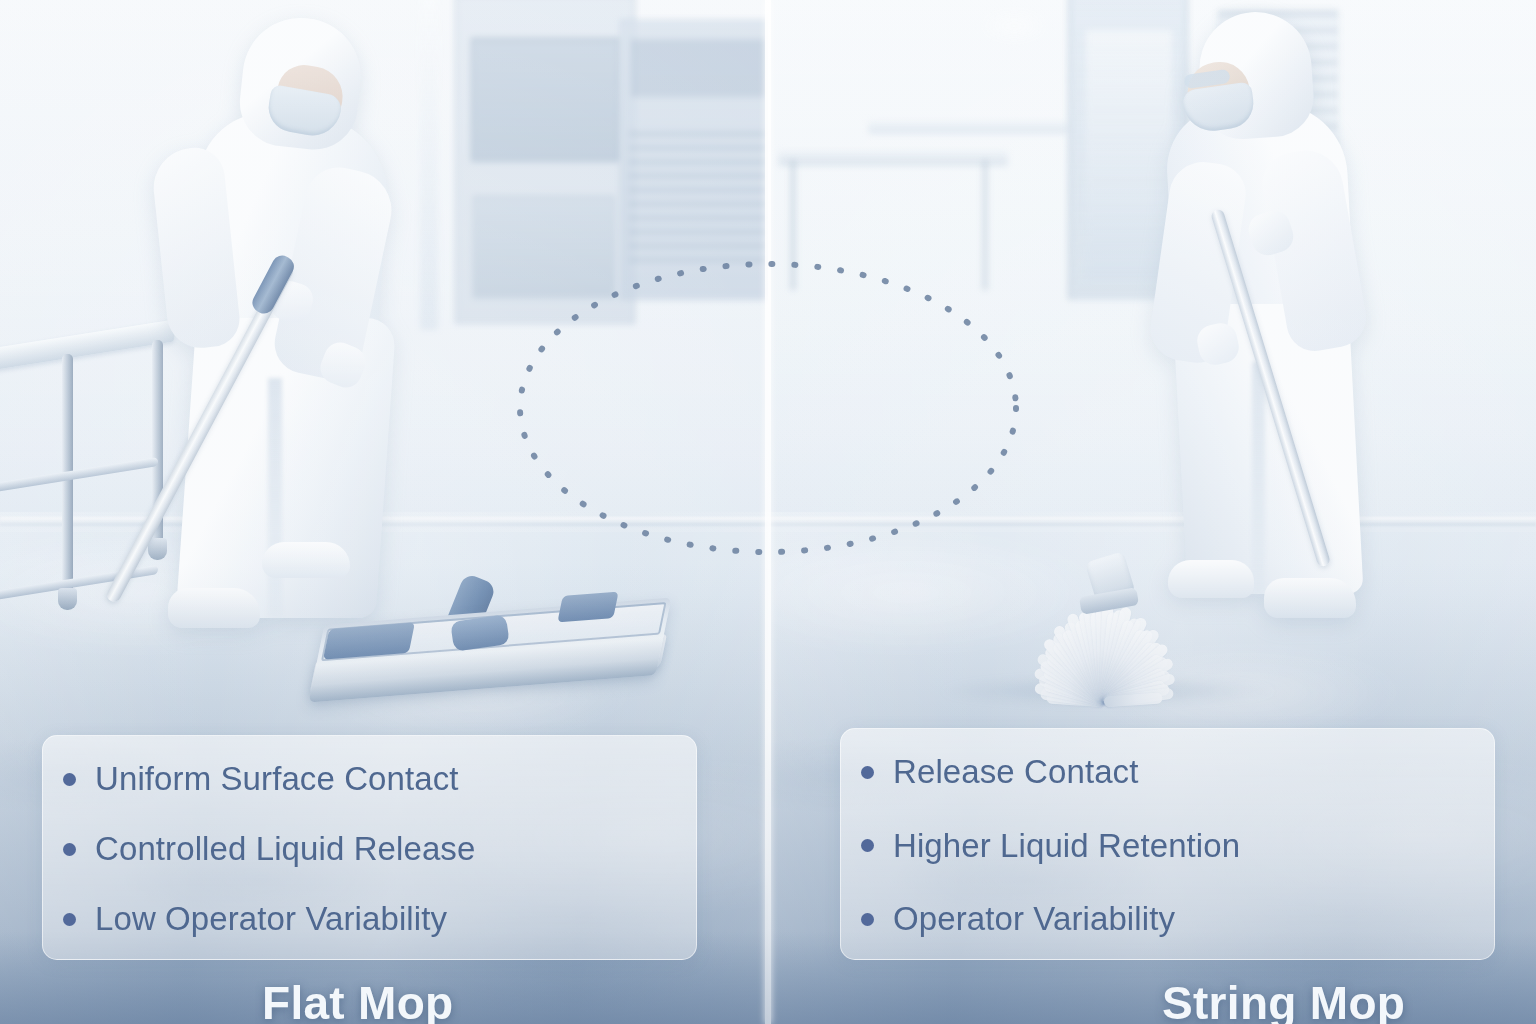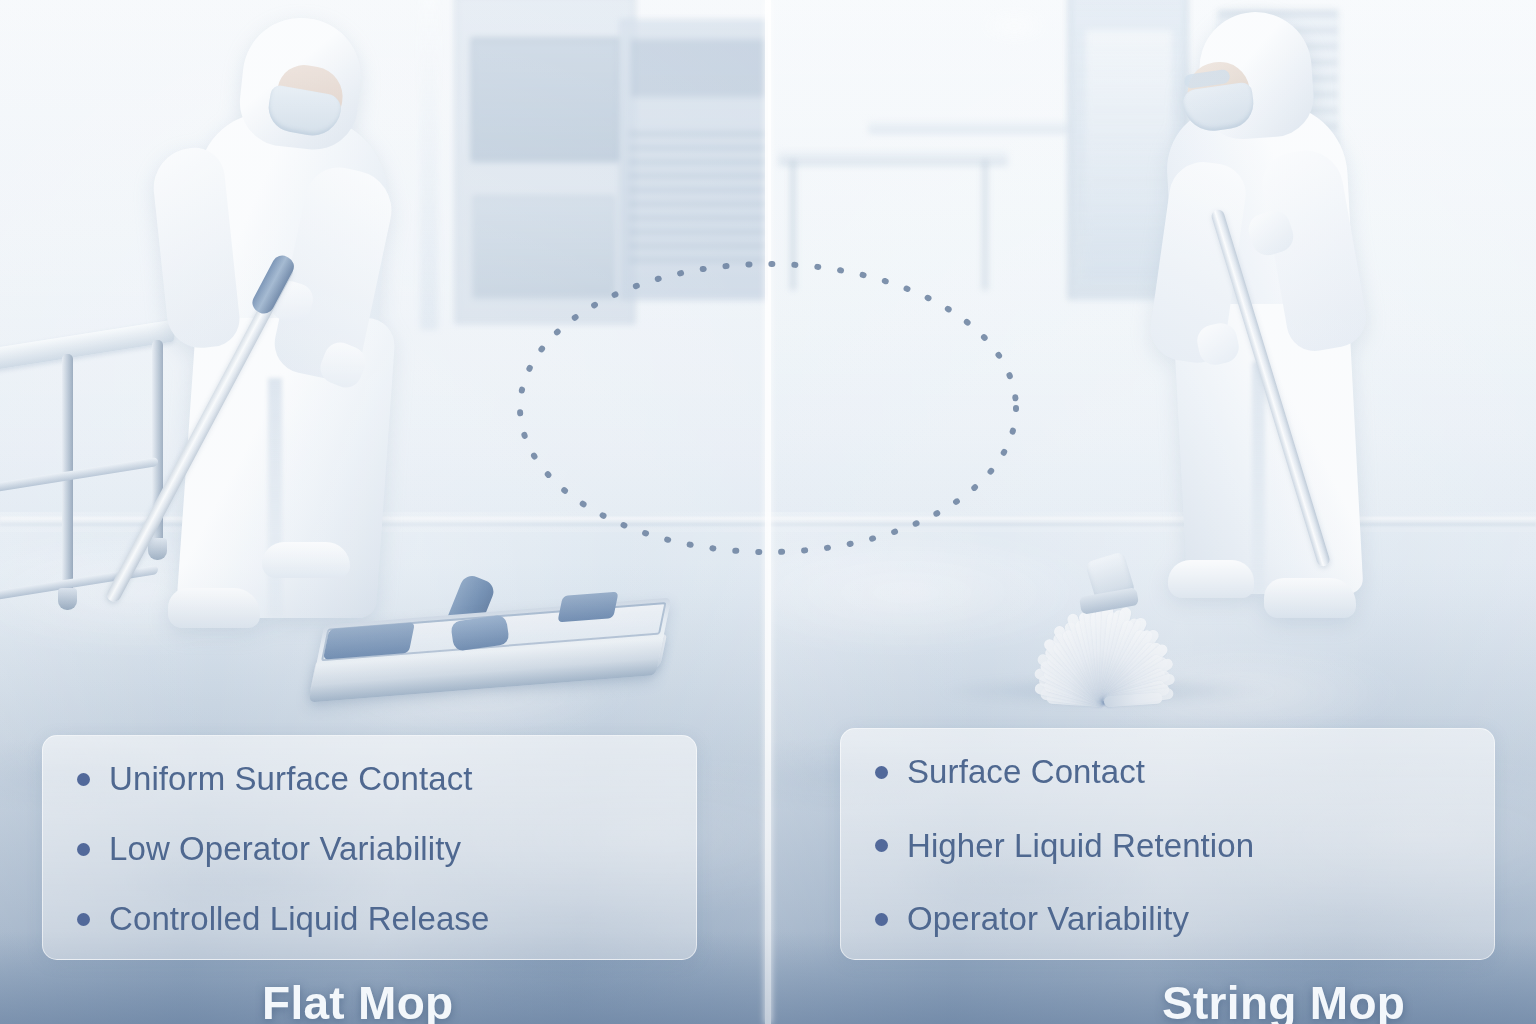--- a/index.html
+++ b/index.html
@@ -453,21 +453,21 @@
   }
 
   
   .panel {
     position:absolute;
     border-radius:15px;
     background:linear-gradient(180deg, rgba(255,255,255,.56), rgba(255,255,255,.40));
     border:1px solid rgba(255,255,255,.55);
     box-shadow:0 3px 16px rgba(110,138,170,.18);
     z-index:8;
-    padding:26px 34px 22px 34px;
+    padding:26px 34px 22px 20px;
     display:flex; flex-direction:column; justify-content:space-between;
   }
   .panel.left  { left:42px;  top:735px; width:655px; height:225px; }
   .panel.right { left:840px; top:728px; width:655px; height:232px; }
 
   .feature {
     display:flex; align-items:center; gap:19px;
     font-size:33px;
     color:#4f6890;
     letter-spacing:.1px;
@@ -654,32 +654,32 @@
 
   <div class="bottom-band"></div>
 
   <div class="panel left">
     <div class="feature">
       <span class="dot"></span>
       <span>Uniform Surface Contact</span>
     </div>
     <div class="feature">
       <span class="dot"></span>
-      <span>Low Operator Variability</span>
+      <span>Controlled Liquid Release</span>
     </div>
     <div class="feature">
       <span class="dot"></span>
-      <span>Controlled Liquid Release</span>
+      <span>Low Operator Variability</span>
     </div>
   </div>
 
   <div class="panel right">
     <div class="feature">
       <span class="dot"></span>
-      <span>Surface Contact</span>
+      <span>Release Contact</span>
     </div>
     <div class="feature">
       <span class="dot"></span>
       <span>Higher Liquid Retention</span>
     </div>
     <div class="feature">
       <span class="dot"></span>
       <span>Operator Variability</span>
     </div>
   </div>

